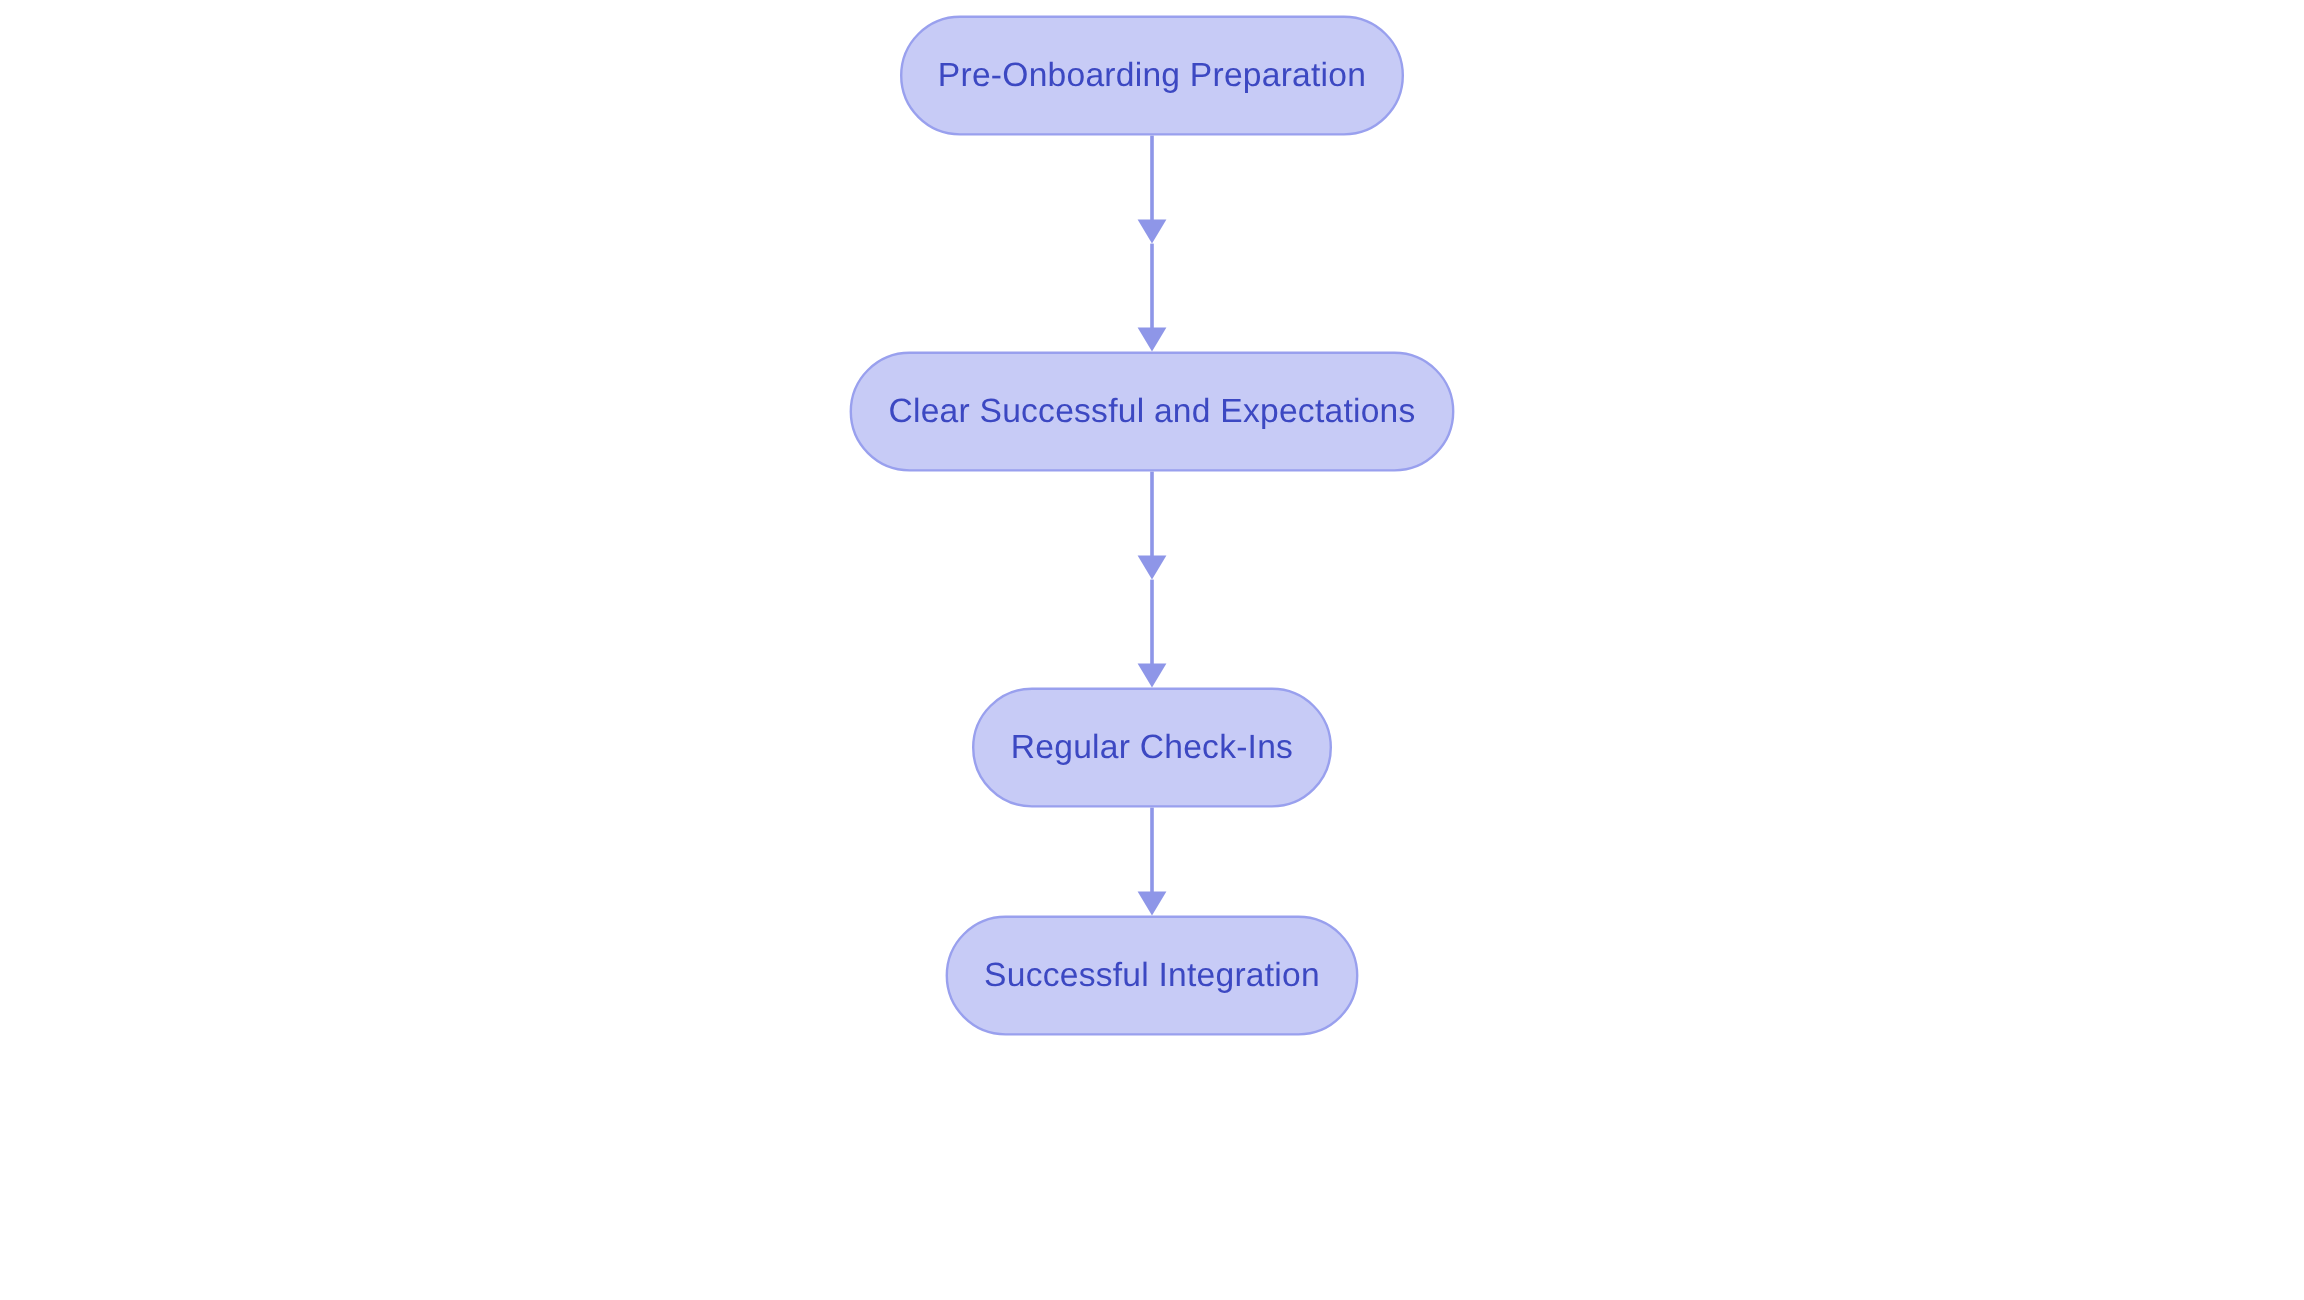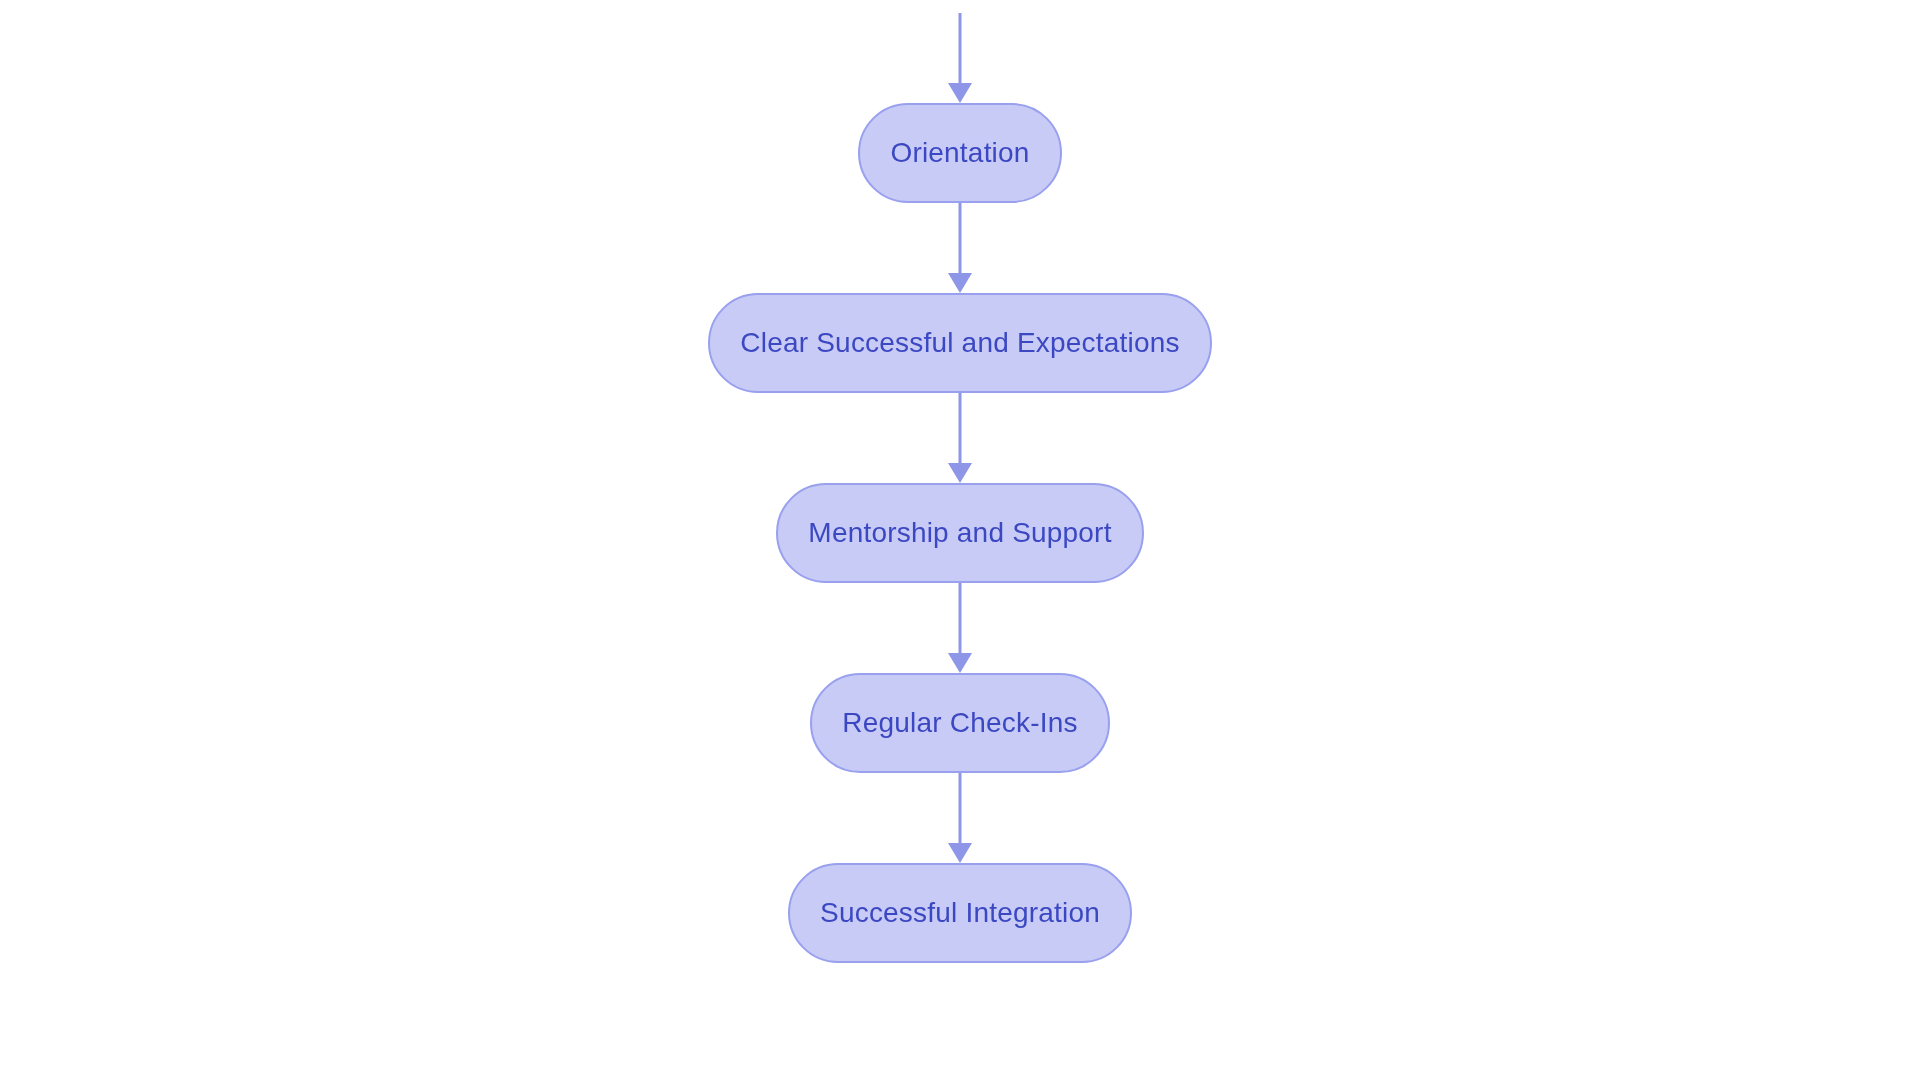--- a/index.html
+++ b/index.html
@@ -75,47 +75,44 @@
     border-left: 12px solid transparent;
     border-right: 12px solid transparent;
     border-top: 20px solid var(--arrow);
   }
 </style>
 </head>
 <body>
 
 <div class="canvas">
 
+  <div class="node node-w1">
+    <span>Pre-Onboarding Preparation</span>
+  </div>
 
   <div class="arrow">
     <div class="arrow-line"></div>
     <div class="arrow-head"></div>
   </div>
 
-  <div class="node node-w2">
-    <span>Orientation</span>
-  </div>
 
   <div class="arrow">
     <div class="arrow-line"></div>
     <div class="arrow-head"></div>
   </div>
 
   <div class="node node-w3">
     <span>Clear Successful and Expectations</span>
   </div>
 
   <div class="arrow">
     <div class="arrow-line"></div>
     <div class="arrow-head"></div>
   </div>
 
-  <div class="node node-w4">
-    <span>Mentorship and Support</span>
-  </div>
 
   <div class="arrow">
     <div class="arrow-line"></div>
     <div class="arrow-head"></div>
   </div>
 
   <div class="node node-w5">
     <span>Regular Check-Ins</span>
   </div>
 

